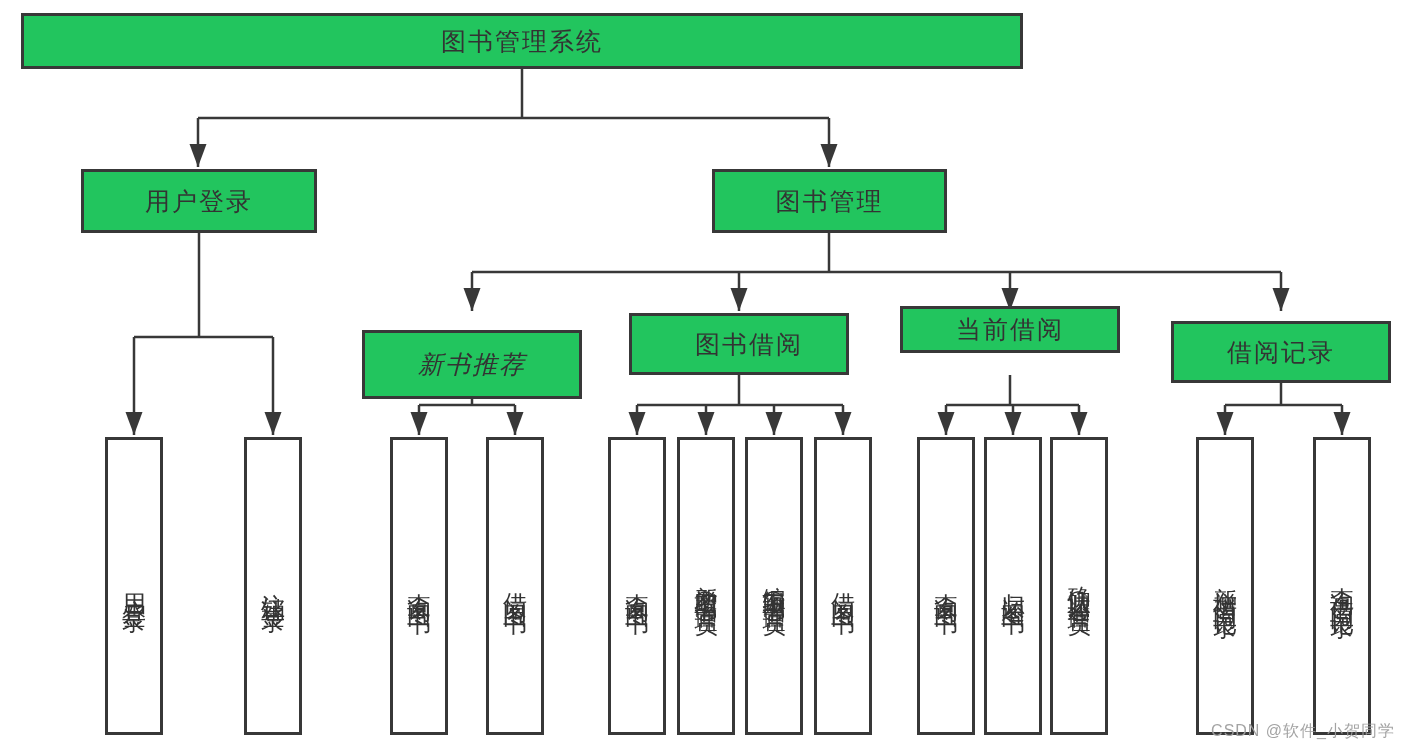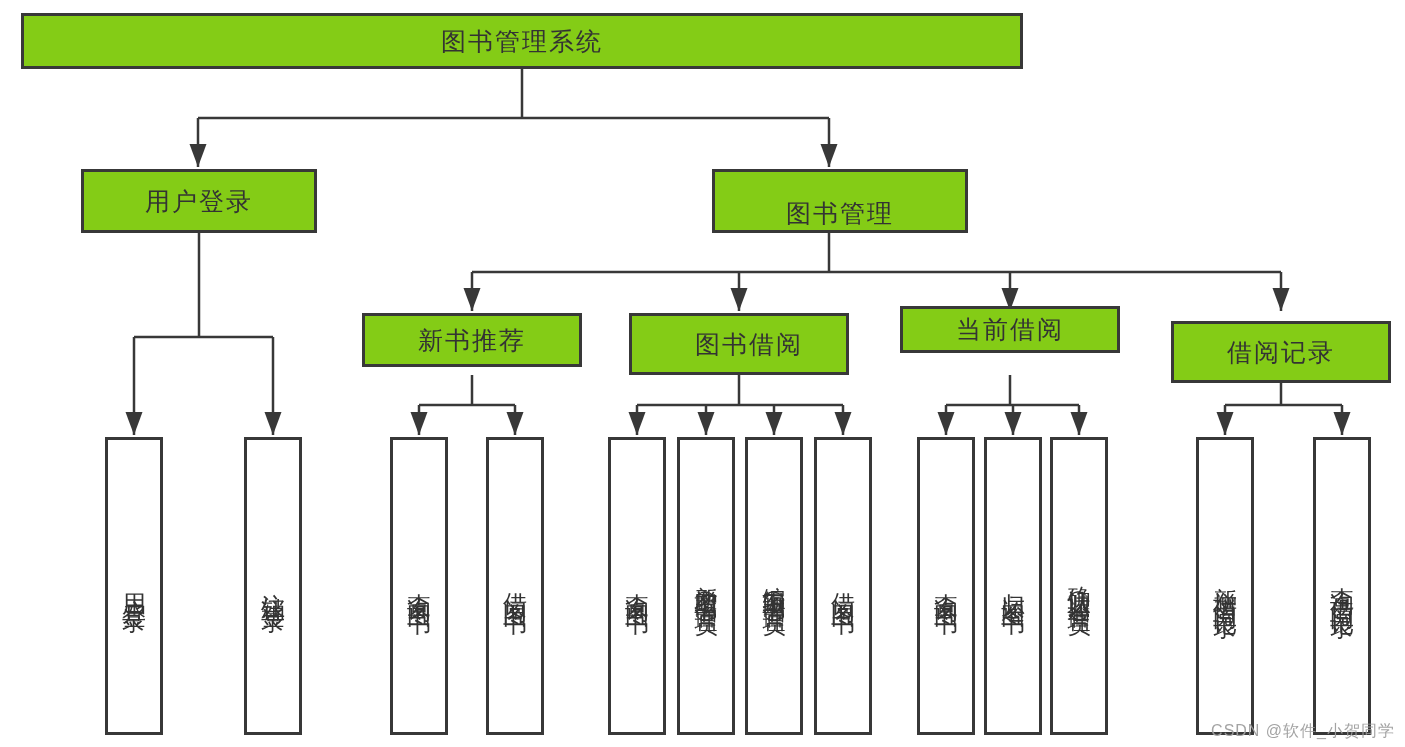--- a/index.html
+++ b/index.html
@@ -21,21 +21,21 @@
     left: 0;
     top: 0;
     width: 1405px;
     height: 747px;
     pointer-events: none;
   }
   .node {
     position: absolute;
     box-sizing: border-box;
     border: 3px solid #383838;
-    background: #84cc16;
+    background: #22c55e;
     display: flex;
     align-items: center;
     justify-content: center;
     font-size: 25px;
     letter-spacing: 2px;
     color: #333333;
     z-index: 2;
   }
   .vnode {
     position: absolute;
@@ -123,25 +123,25 @@
     </g>
   </svg>
 
   <div class="node" style="left:21px; top:13px; width:1002px; height:56px;">
     <span>图书管理系统</span>
   </div>
 
   <div class="node" style="left:81px; top:169px; width:236px; height:64px;">
     <span>用户登录</span>
   </div>
-  <div class="node" style="left:712px; top:169px; width:256px; height:64px;align-items:flex-end;">
+  <div class="node" style="left:712px; top:169px; width:235px; height:64px;">
     <span>图书管理</span>
   </div>
 
-  <div class="node" style="left:362px; top:313px; width:220px; height:54px;">
+  <div class="node" style="left:362px; top:330px; width:220px; height:69px;font-style:italic;">
     <span>新书推荐</span>
   </div>
   <div class="node" style="left:629px; top:313px; width:220px; height:62px;padding-left:20px;">
     <span>图书借阅</span>
   </div>
   <div class="node" style="left:900px; top:306px; width:220px; height:47px;">
     <span>当前借阅</span>
   </div>
   <div class="node" style="left:1171px; top:313px; width:220px; height:62px;margin-top:8px;">
     <span>借阅记录</span>

